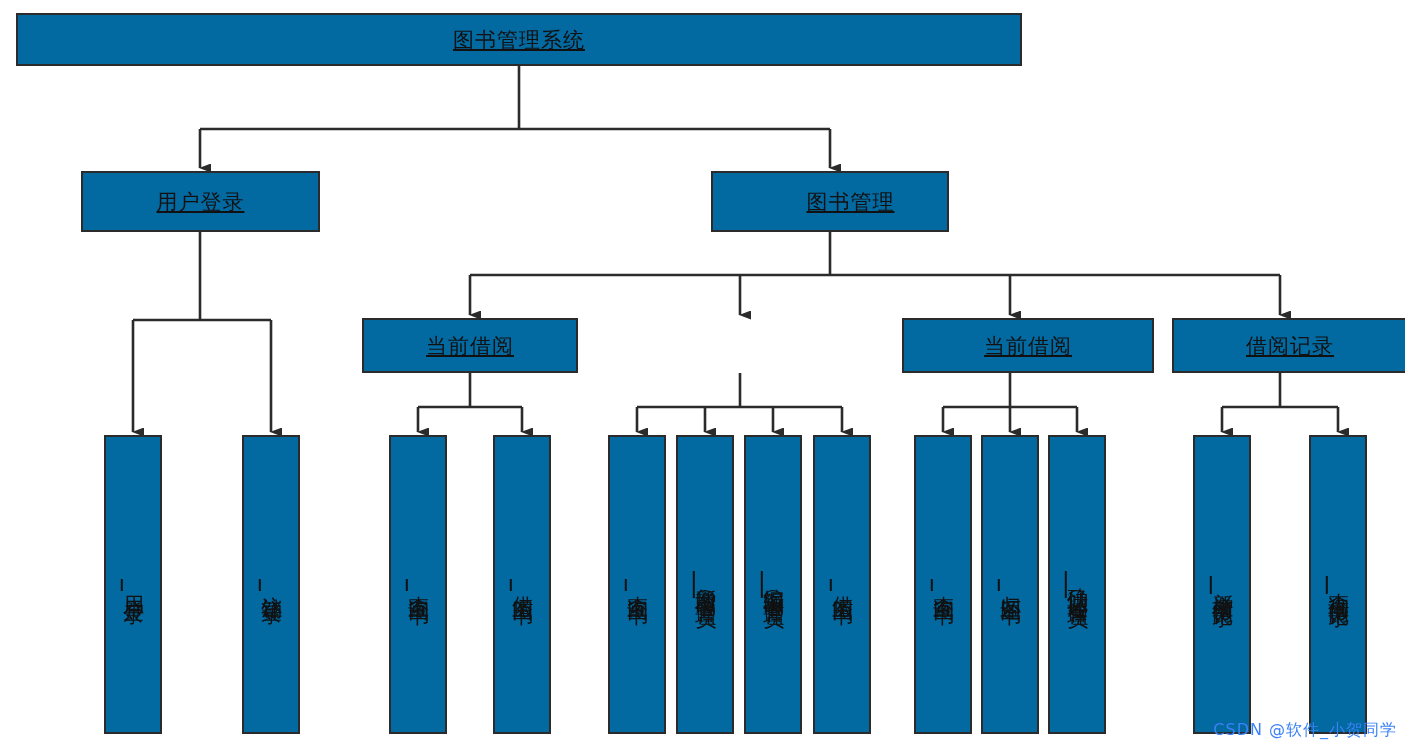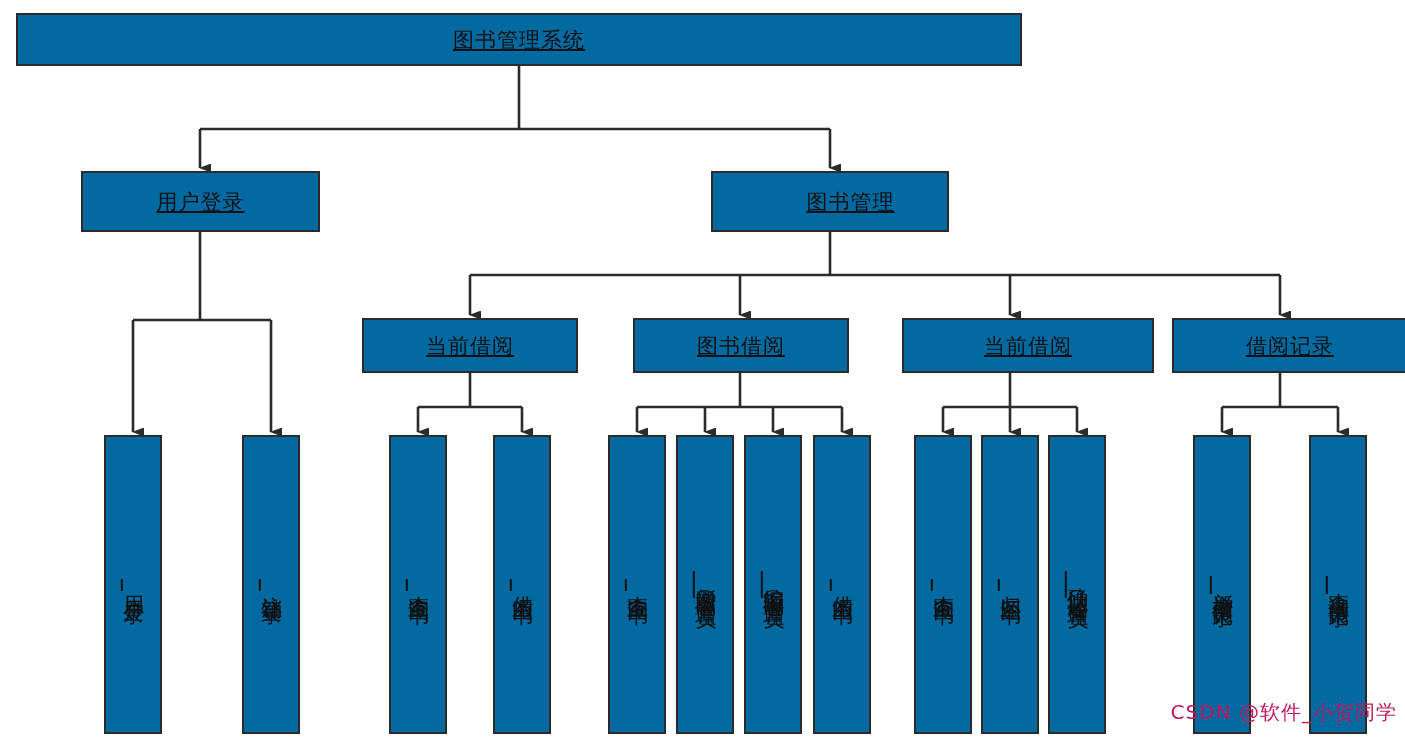--- a/index.html
+++ b/index.html
@@ -9,22 +9,22 @@
   .node{position:absolute;box-sizing:border-box;background:#0369a1;
         border:2.5px solid #2b2b2b;display:flex;align-items:center;
         justify-content:center;color:#111;text-decoration:underline;}
   .node.h{font-size:21px;letter-spacing:1px;}
   .node.v{writing-mode:vertical-rl;text-orientation:upright;
           font-size:21px;letter-spacing:3px;line-height:1.22;
           padding:6px 0;text-align:center;}
   .node.root{font-size:21px;}
   .edge-svg{position:absolute;left:0;top:0;width:1405px;height:747px;
             pointer-events:none;}
-  .watermark{position:absolute;right:8px;bottom:21px;font-size:20px;
-             color:#be185d;letter-spacing:1px;white-space:nowrap;}
+  .watermark{position:absolute;right:8px;bottom:6px;font-size:16px;
+             color:#3b82f6;letter-spacing:1px;white-space:nowrap;}
 </style>
 </head>
 <body>
 
 <div id="canvas">
 
   <svg class="edge-svg" viewBox="0 0 1405 747" xmlns="http://www.w3.org/2000/svg">
     <defs>
       <marker id="ah" markerWidth="10" markerHeight="12" refX="4.5" refY="11" orient="auto" markerUnits="userSpaceOnUse">
         <path d="M0,0 L9,0 L4.5,12 Z" fill="#2b2b2b"></path>
@@ -73,21 +73,20 @@
       <path d="M1338,407 L1338,432" marker-end="url(#ah)"></path>
     </g>
   </svg>
 
   <div class="node h root" style="left:16px;top:13px;width:1006px;height:53px;">图书管理系统</div>
 
   <div class="node h" style="left:81px;top:171px;width:239px;height:61px;">用户登录</div>
   <div class="node h" style="left:711px;top:171px;width:238px;height:61px;padding-left:41px;">图书管理</div>
 
   <div class="node h" style="left:362px;top:318px;width:216px;height:55px;">当前借阅</div>
-  <div class="node h" style="left:633px;top:318px;width:216px;height:55px;">图书借阅</div>
   <div class="node h" style="left:902px;top:318px;width:252px;height:55px;">当前借阅</div>
   <div class="node h" style="left:1172px;top:318px;width:236px;height:55px;">借阅记录</div>
 
   <div class="node v" style="left:104px;top:435px;width:58px;height:299px;">用户登录</div>
   <div class="node v" style="left:242px;top:435px;width:58px;height:299px;">注销登录</div>
 
   <div class="node v" style="left:389px;top:435px;width:58px;height:299px;">查询图书</div>
   <div class="node v" style="left:493px;top:435px;width:58px;height:299px;">借阅图书</div>
 
   <div class="node v" style="left:608px;top:435px;width:58px;height:299px;">查询图书</div>

